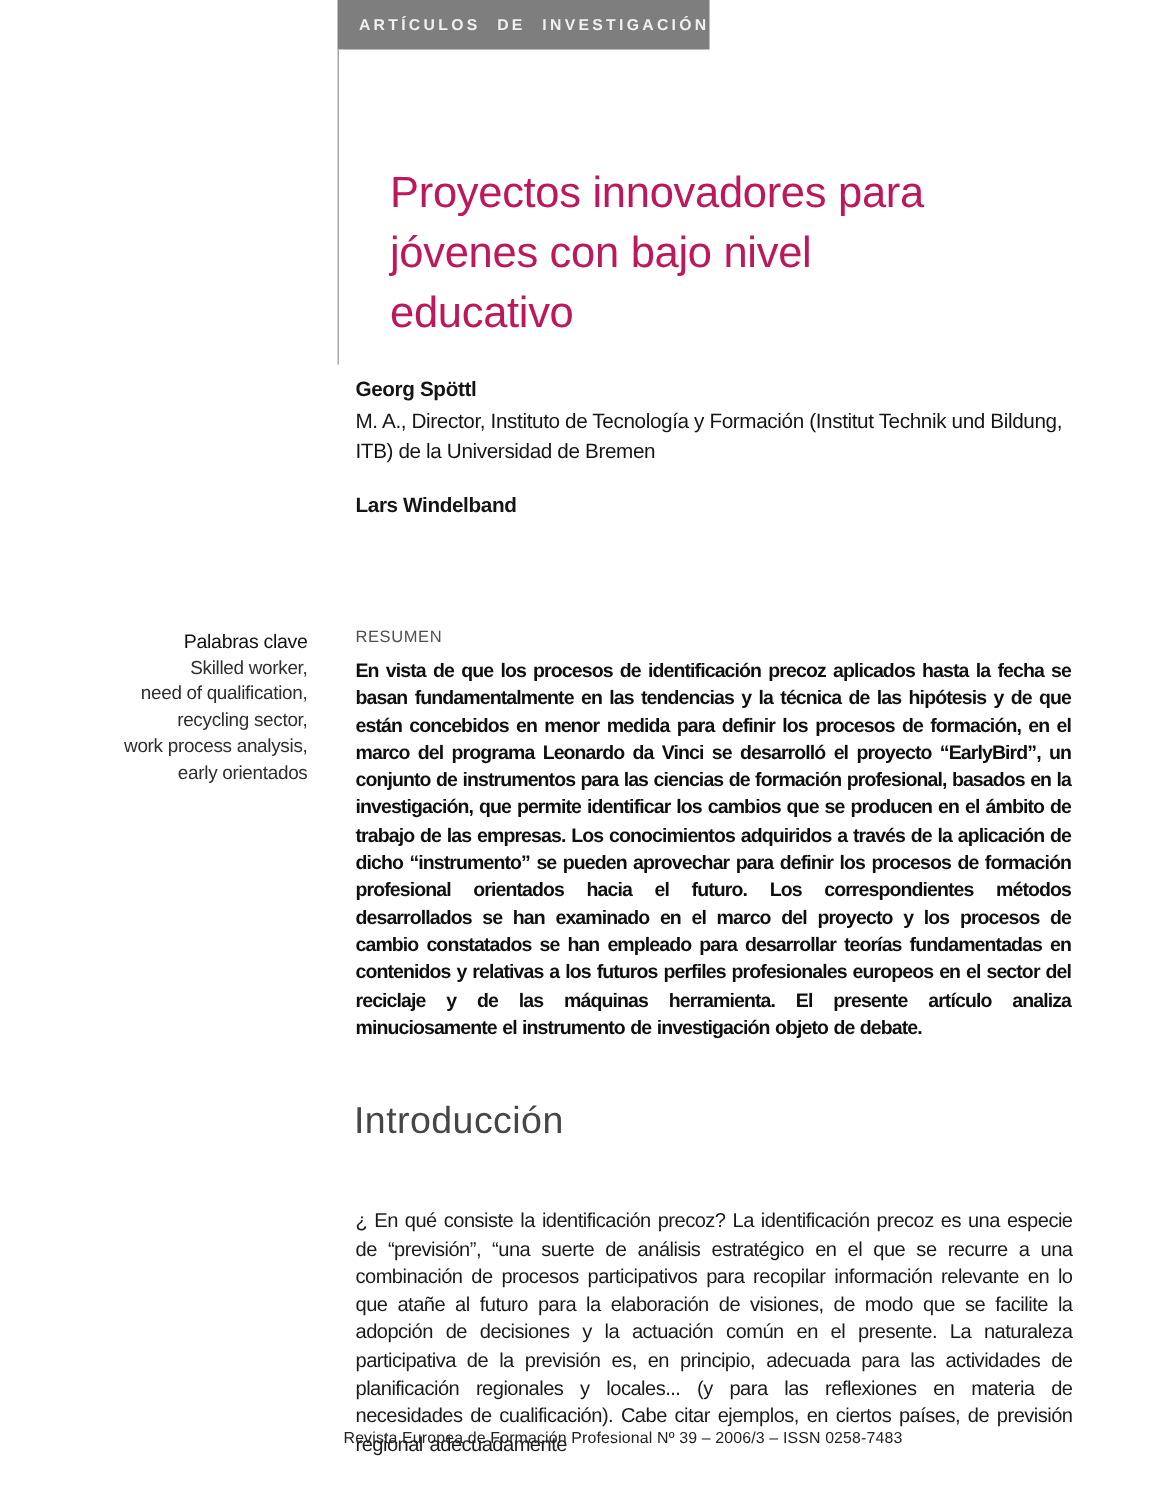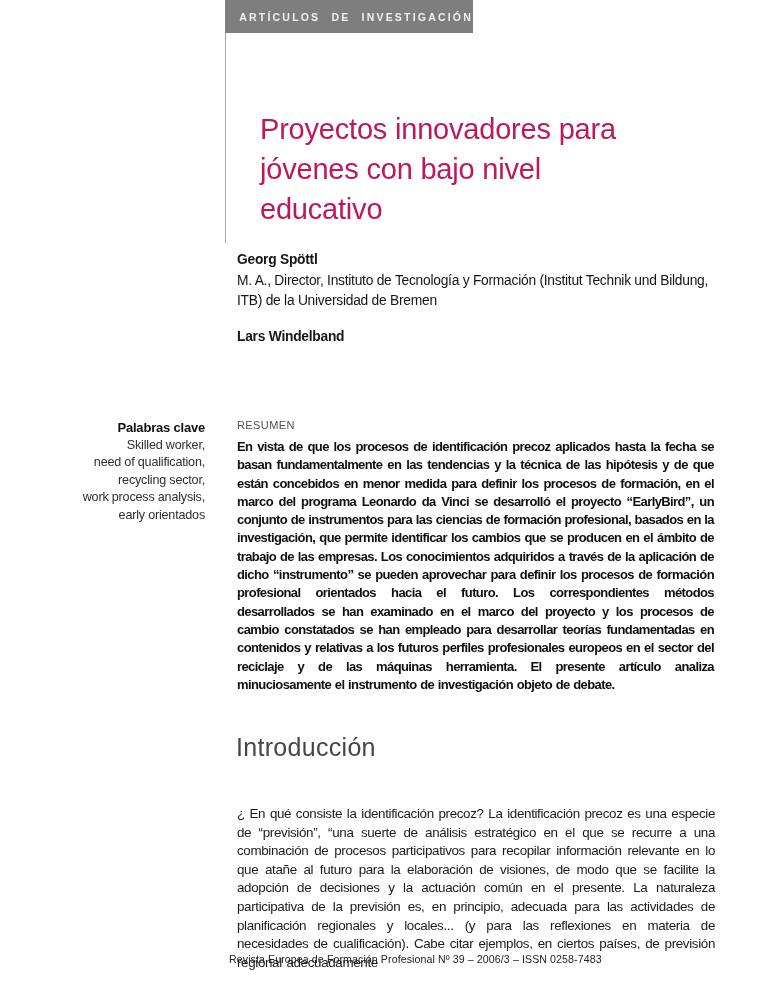--- a/index.html
+++ b/index.html
@@ -52,21 +52,21 @@
   .resumen-row {
     position: absolute; left: 0; top: 419px; width: 768px;
     display: flex; align-items: flex-start;
   }
   .keywords {
     flex: none; width: 205px;
     text-align: right;
     font-size: 12.6px; line-height: 17.6px; letter-spacing: -0.2px;
     color: #2e2e2e;
   }
-  .keywords-label { font-weight: bold; font-size: 13px; color: #111; }
+  .keywords-label { font-weight: normal; font-size: 13px; color: #111; }
   .abstract { margin-left: 32px; width: 477px; }
   .abstract-label {
     font-size: 11px; color: #4f4f4f; letter-spacing: 0.4px;
     margin-bottom: 7px;
   }
   .abstract-text {
     font-size: 13px; font-weight: bold; line-height: 18.3px;
     letter-spacing: -0.6px; word-spacing: 0.6px;
     text-align: justify; color: #0f0f0f;
   }

